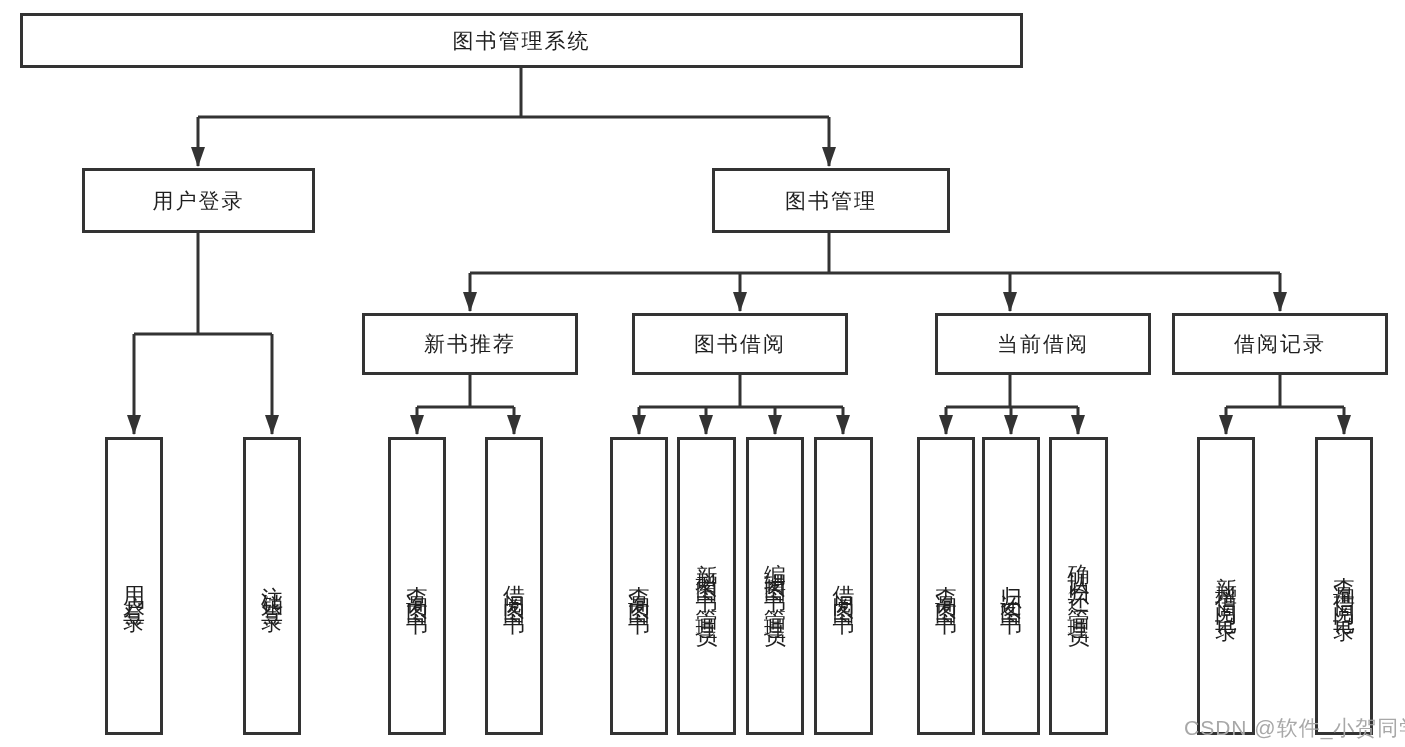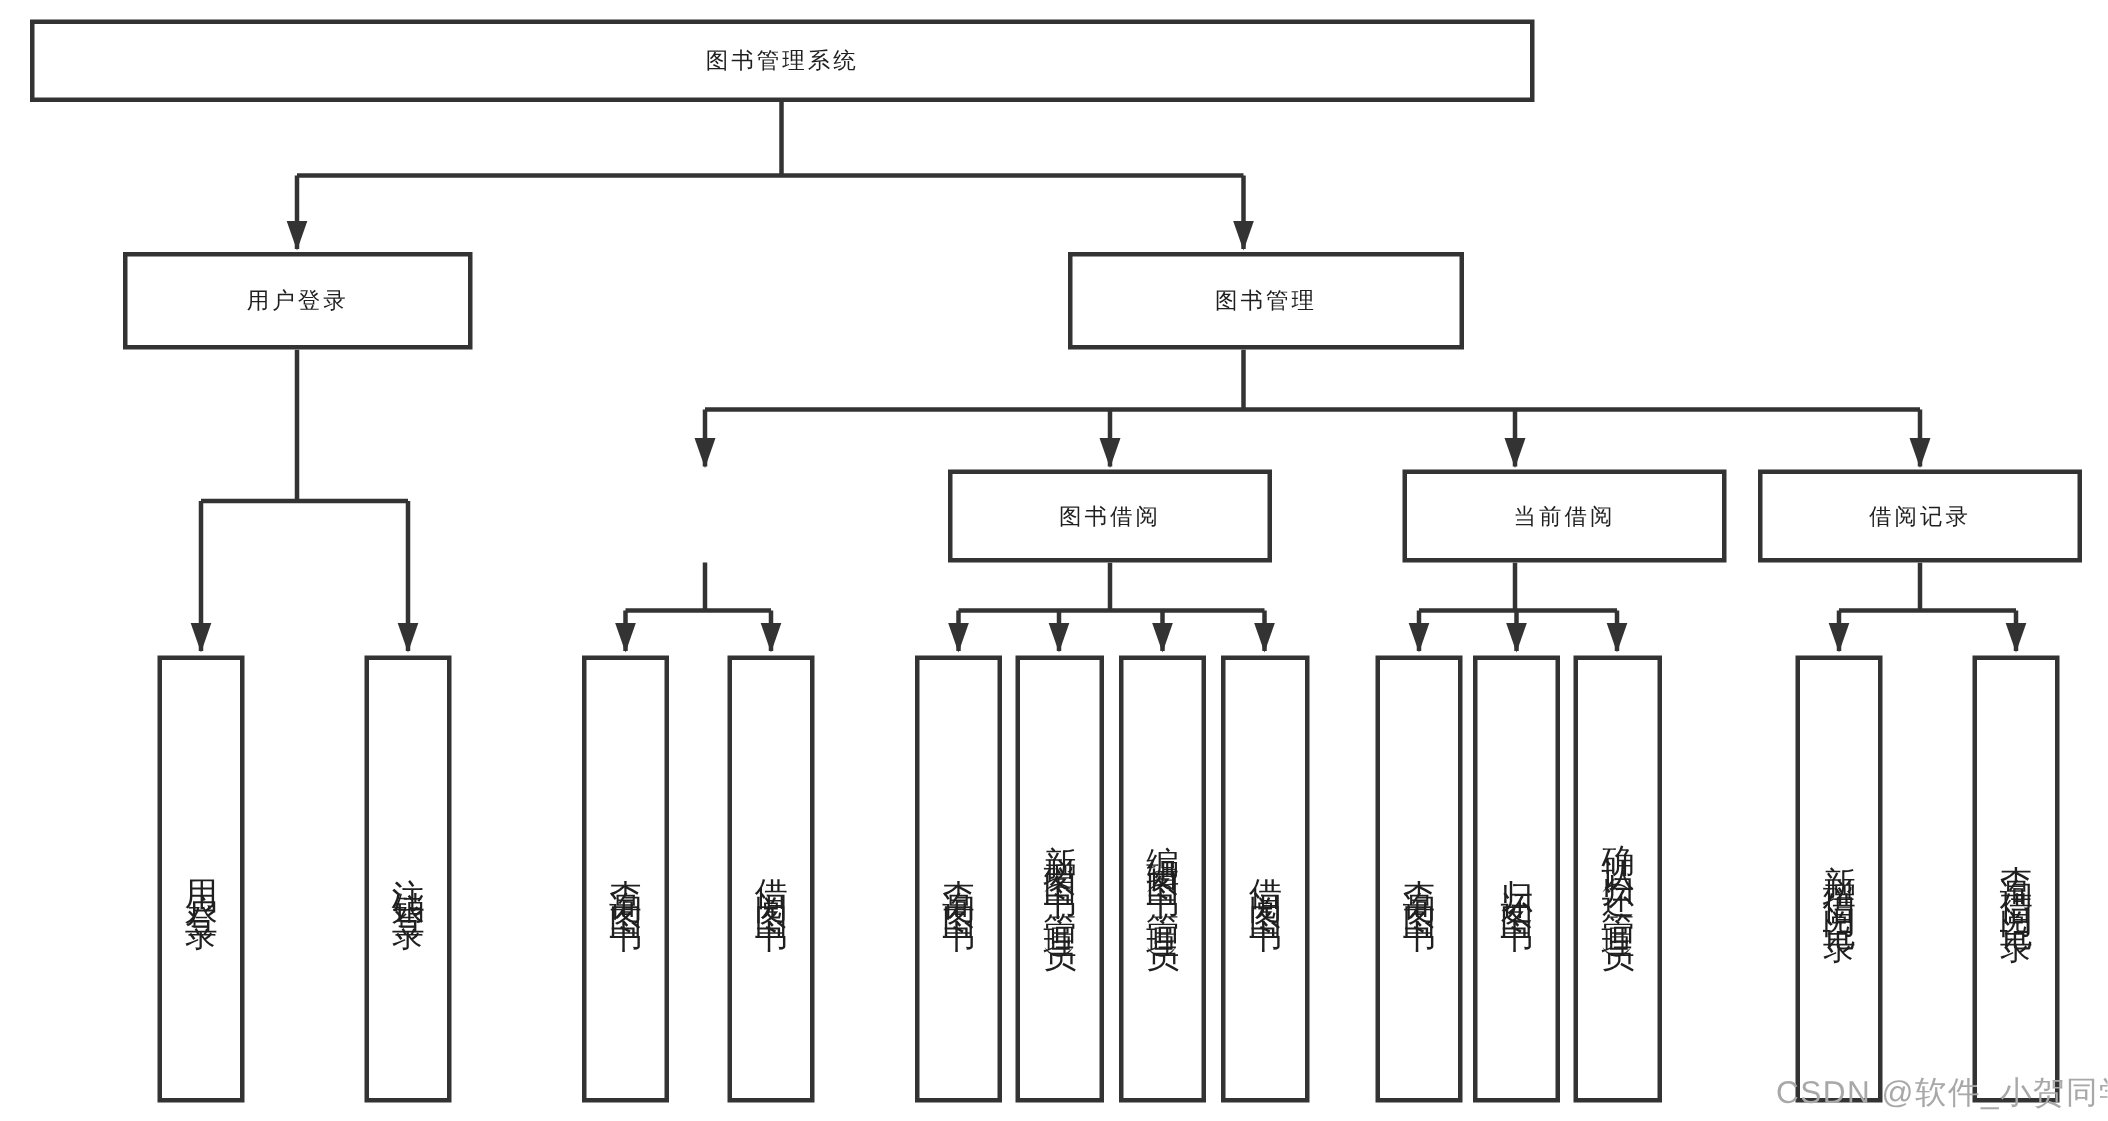--- a/index.html
+++ b/index.html
@@ -20,21 +20,21 @@
     position: absolute;
     box-sizing: border-box;
     border: 3px solid var(--line, #333333);
     background: var(--background, #ffffff);
     display: flex;
     align-items: center;
     justify-content: center;
     z-index: 2;
   }
   .hbox span {
-    font-size: 15px;
+    font-size: 21px;
     letter-spacing: 2px;
     white-space: nowrap;
   }
   .vbox span {
     writing-mode: vertical-rl;
     font-size: 22px;
     letter-spacing: 9px;
     line-height: 1.1;
     white-space: nowrap;
   }
@@ -102,24 +102,27 @@
     <path class="edge" d="M1344 407 V434" marker-end="url(#arrow)"></path>
   </svg>
 
   <div class="box hbox" style="left:20px; top:13px; width:1003px; height:55px;">
     <span>图书管理系统</span>
   </div>
 
   <div class="box hbox" style="left:82px; top:168px; width:233px; height:65px;">
     <span>用户登录</span>
   </div>
-  <div class="box hbox" style="left:712px; top:168px; width:264px; height:65px;">
+  <div class="box hbox" style="left:712px; top:168px; width:238px; height:65px;">
     <span>图书管理</span>
   </div>
 
+  <div class="box hbox" style="left:362px; top:313px; width:216px; height:62px;">
+    <span>新书推荐</span>
+  </div>
   <div class="box hbox" style="left:632px; top:313px; width:216px; height:62px;">
     <span>图书借阅</span>
   </div>
   <div class="box hbox" style="left:902px; top:313px; width:216px; height:62px;margin-left:33px;">
     <span>当前借阅</span>
   </div>
   <div class="box hbox" style="left:1172px; top:313px; width:216px; height:62px;">
     <span>借阅记录</span>
   </div>
 

